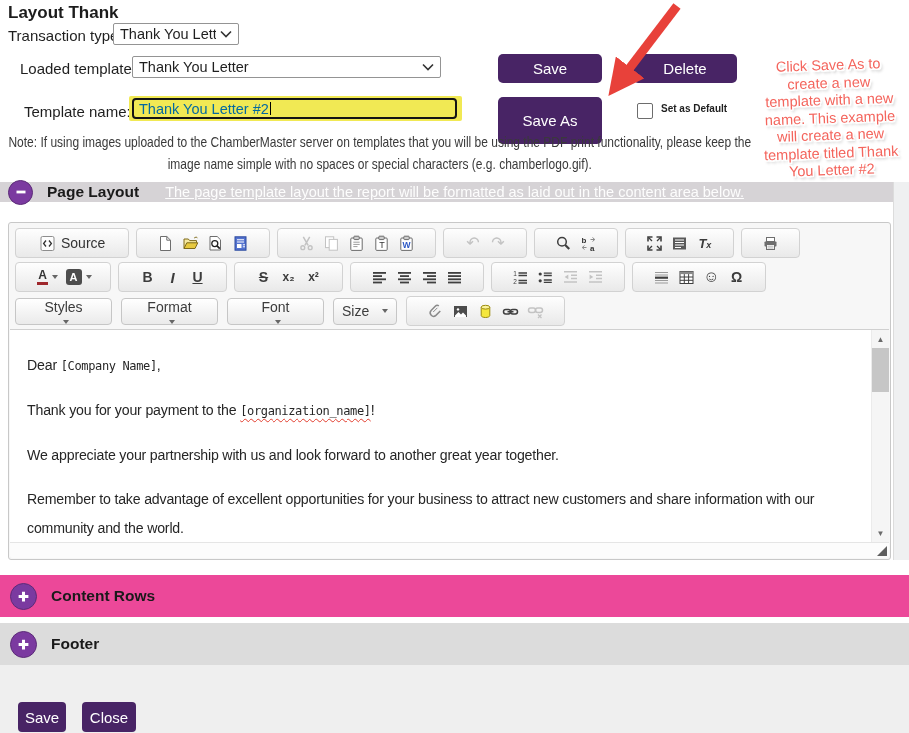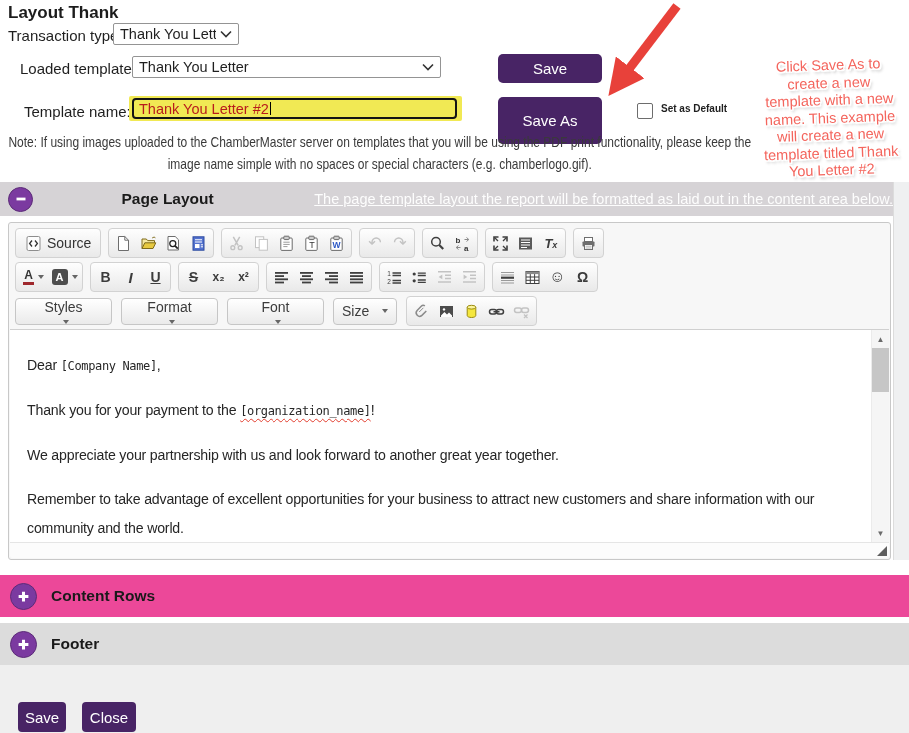--- a/index.html
+++ b/index.html
@@ -12,21 +12,21 @@
   #lbl-tt{left:8px;top:27px;} #lbl-lt{left:20px;top:60px;} #lbl-tn{left:24px;top:103px;}
   .sel{position:absolute;height:22px;border:1px solid #949494;border-radius:2px;background:#fff;
        display:flex;align-items:center;justify-content:space-between;padding:0 6px;font-size:14.5px;
        box-sizing:border-box;cursor:pointer;}
   #sel-tt{left:113px;top:23px;width:126px;}
   #sel-lt{left:132px;top:56px;width:309px;}
   .sel .txt{overflow:hidden;white-space:nowrap;flex:1;}
   .chev{flex:0 0 auto;margin-left:4px;display:flex;}
   #tn-glow{position:absolute;left:129px;top:96px;width:333px;height:25px;background:var(--yellow);border-radius:2px;}
   #tn-input{position:absolute;left:132px;top:98px;width:316px;height:17px;border:2px solid #141414;border-radius:4px;
-            background:var(--yellow);display:flex;align-items:center;padding:0 0 0 5px;font-size:14.5px;color:#b91c1c;}
+            background:var(--yellow);display:flex;align-items:center;padding:0 0 0 5px;font-size:14.5px;color:#0369a1;}
   .caret-line{width:1.5px;height:13px;background:#000;margin-left:1px;}
 
   .pbtn{position:absolute;background:var(--purple);color:#fff;border-radius:5px;display:flex;
         align-items:center;justify-content:center;font-size:15px;cursor:pointer;}
   #btn-save{left:498px;top:54px;width:104px;height:29px;}
   #btn-delete{left:633px;top:54px;width:104px;height:29px;}
   #btn-saveas{left:498px;top:97px;width:104px;height:47px;}
   #chk{position:absolute;left:637px;top:103px;width:14px;height:14px;border:1.6px solid #6d6d6d;border-radius:2px;background:#fff;cursor:pointer;}
   #lbl-chk{left:661px;top:103px;font-size:10px;font-weight:bold;}
 
@@ -34,40 +34,40 @@
         text-align:center;font-size:15px;line-height:21.5px;color:#3a3a3a;}
 
   #annot{position:absolute;left:751px;top:57px;width:158px;text-align:center;font-size:14.5px;line-height:17.5px;
          color:var(--red-annot);white-space:pre-line;transform:rotate(-2deg);z-index:5;
          text-shadow:-1.5px -1.5px 0 #fff,1.5px -1.5px 0 #fff,-1.5px 1.5px 0 #fff,1.5px 1.5px 0 #fff,
                      0 1.5px 0 #fff,0 -1.5px 0 #fff,1.5px 0 0 #fff,-1.5px 0 0 #fff,2px 3px 3px rgba(0,0,0,.28);}
   #arrow{position:absolute;left:530px;top:0;width:180px;height:125px;z-index:6;pointer-events:none;}
 
   
   .abar{position:absolute;display:flex;align-items:center;cursor:pointer;}
-  #bar-pl{left:0;top:182px;width:893px;height:34px;background:#d6d3d6;justify-content:space-between;}
+  #bar-pl{left:0;top:182px;width:893px;height:20px;background:#d6d3d6;}
   #bar-cr{left:0;top:575px;width:909px;height:42px;background:#ec4899;}
   #bar-ft{left:0;top:623px;width:909px;height:42px;background:#dcdcdc;}
   .acirc{width:23px;height:23px;border-radius:50%;background:var(--circle);border:1.5px solid #5c2b78;
          display:flex;align-items:center;justify-content:center;margin-left:8px;flex:0 0 auto;}
   #bar-cr .acirc,#bar-ft .acirc{width:25px;height:25px;margin-left:10px;}
   .abar .atitle{margin-left:14px;font-weight:bold;font-size:15.5px;color:#1a1a1a;}
   .abar .adesc{margin-left:26px;color:#fdfdfd;font-size:14.5px;text-decoration:underline;}
   #gutter{position:absolute;left:893px;top:182px;width:16px;height:378px;background:#eff0f1;border-left:1px solid #dcdcdc;box-sizing:border-box;}
   #bottom-zone{position:absolute;left:0;top:665px;width:909px;height:68px;background:#efefef;}
   #btn-save2{left:18px;top:702px;width:48px;height:30px;border-radius:4px;}
   #btn-close{left:82px;top:702px;width:54px;height:30px;border-radius:4px;}
 
   
   #editor{position:absolute;left:8px;top:222px;width:883px;height:338px;border:1px solid #c8c8c8;
           border-radius:3px;background:#f7f7f7;box-sizing:border-box;}
   #toolbar{padding:5px 6px 0 6px;}
   .trow{display:flex;align-items:center;margin-bottom:4px;}
   .tgroup{display:inline-flex;align-items:center;height:28px;border:1px solid #d2d2d2;border-radius:4px;
-          background:linear-gradient(#fefefe,#e9e9e9);margin-right:7px;padding:0 2px;}
+          background:linear-gradient(#fefefe,#e9e9e9);margin-right:7px;padding:0 16px;}
   .tbtn{min-width:25px;height:25px;display:inline-flex;align-items:center;justify-content:center;
         color:#3f3f3f;cursor:pointer;border-radius:3px;}
   .tbtn.wide{min-width:31px;}
   .tbtn.dis{color:#c3c3c3;cursor:default;}
   .ticon{display:inline-flex;align-items:center;justify-content:center;}
   .tbtn-src{padding:0 7px;}
   .tsrc-label{font-size:14px;color:#333;margin-left:5px;}
   .tg{font-size:14px;font-weight:bold;color:#3c3c3c;}
   .tg-i{font-style:italic;} .tg-u{text-decoration:underline;} .tg-s{text-decoration:line-through;}
   .uglyph{font-size:16px;line-height:16px;}
@@ -129,20 +129,21 @@
   </div>
 
   <span class="lbl" id="lbl-tn">Template name:</span>
   <div id="tn-glow"></div>
   <div id="tn-input">
     <span>Thank You Letter #2</span>
     <span class="caret-line"></span>
   </div>
 
   <div class="pbtn" id="btn-save">Save</div>
+  <div class="pbtn" id="btn-delete">Delete</div>
   <div class="pbtn" id="btn-saveas">Save As</div>
   <div id="chk"></div>
   <span class="lbl" id="lbl-chk">Set as Default</span>
 
   <div id="note">Note: If using images uploaded to the ChamberMaster server on templates that you will be using the PDF print functionality, please keep the image name simple with no spaces or special characters (e.g. chamberlogo.gif).</div>
 
   <div id="annot">Click Save As to
 create a new
 template with a new
 name. This example

